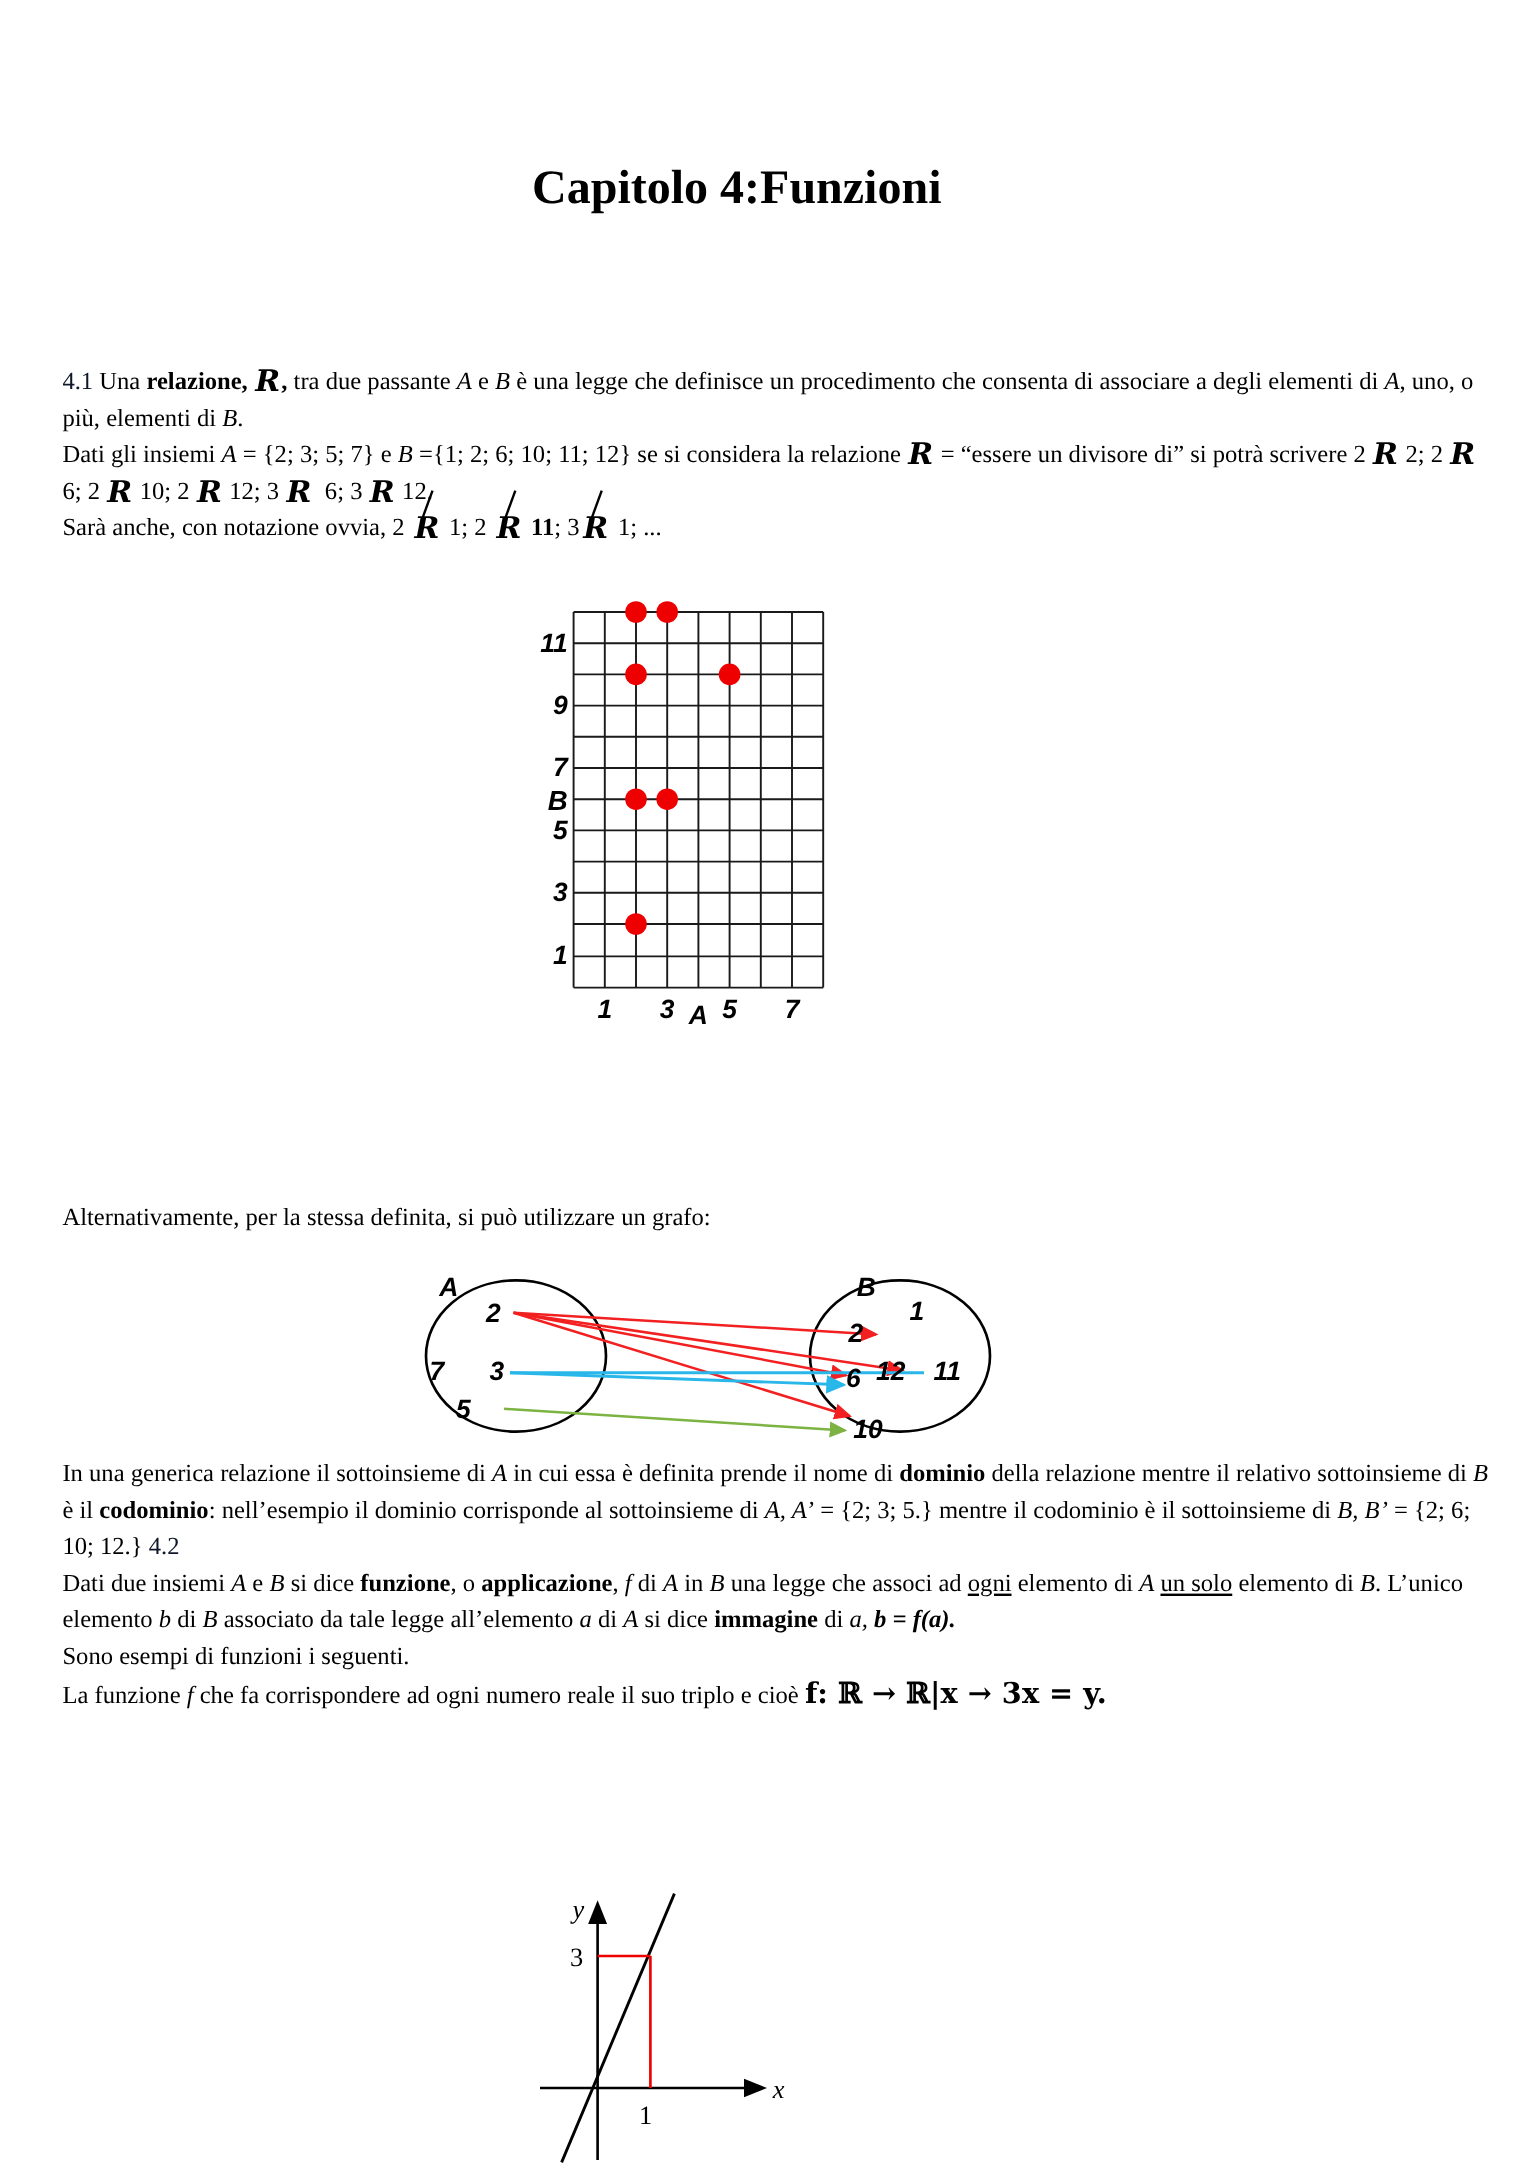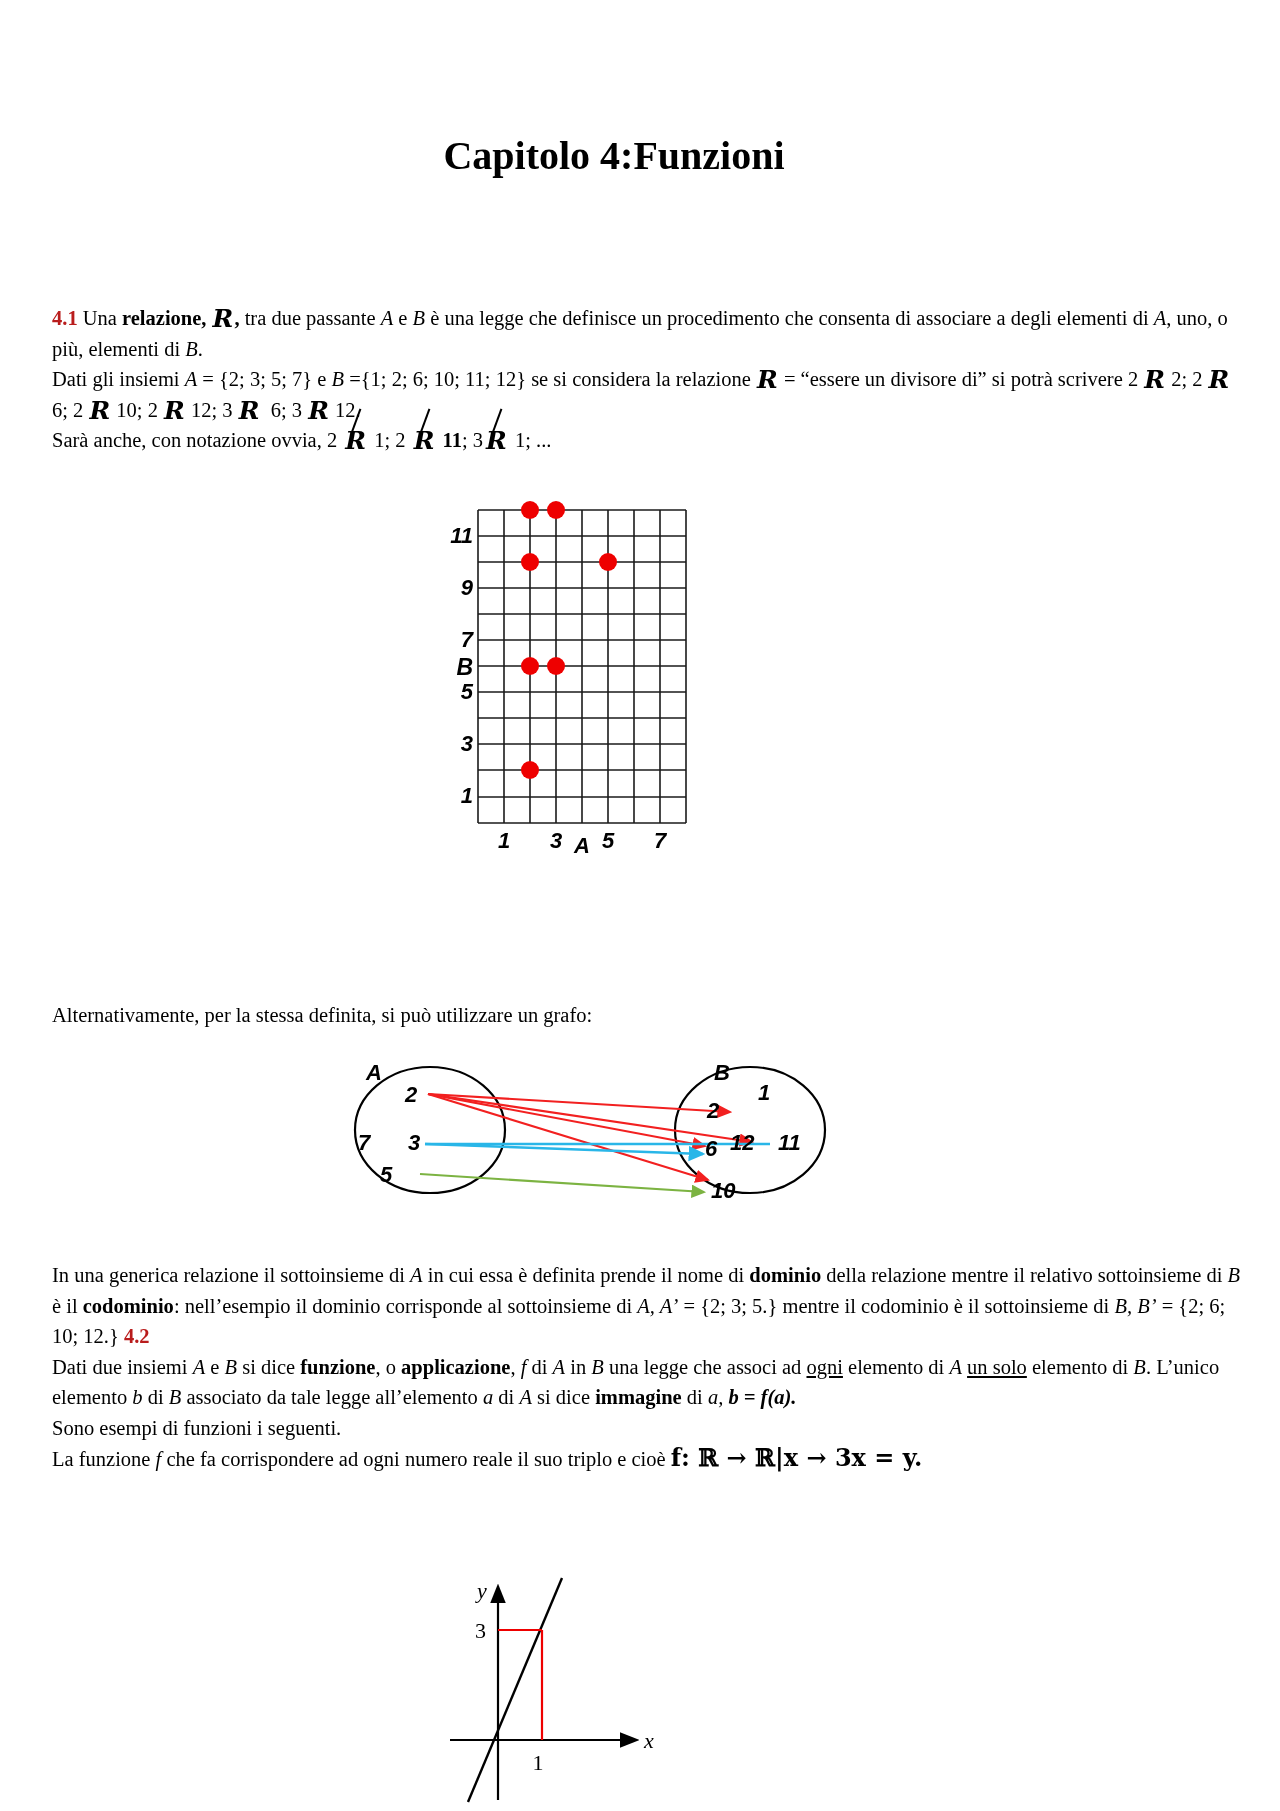--- a/index.html
+++ b/index.html
@@ -38,22 +38,22 @@
     width: 1190px;
     font-size: 20.5px;
     line-height: 30.5px;
     text-align: left;
   }
   .para {
     margin: 0;
     padding: 0;
   }
   .num-red {
-    color: #b91c1c;
-    font-weight: bold;
+    color: #0f172a;
+    font-weight: normal;
   }
   b, .b { font-weight: bold; }
   i, .i { font-style: italic; }
   u, .u { text-decoration: underline; }
   .scriptR {
     font-family: "DejaVu Serif", serif;
     font-weight: bold;
     font-style: italic;
     font-size: 25px;
     line-height: 0;
@@ -243,21 +243,21 @@
         <text x="407" y="68">2</text>
         <text x="458" y="50">1</text>
         <text x="430" y="100">12</text>
         <text x="478" y="100">11</text>
         <text x="405" y="106">6</text>
         <text x="411" y="148">10</text>
       </g>
     </svg>
   </div>
 
-  <div class="body-text" style="top:1213px;margin-top:47px;">
+  <div class="body-text" style="top:1213px;">
     <p class="para">
       <span>In una generica relazione il sottoinsieme di </span><i>A</i><span> in cui essa è definita prende il nome di </span><b>dominio</b><span> della relazione mentre il relativo sottoinsieme di </span><i>B</i><span> è il </span><b>codominio</b><span>: nell’esempio il dominio corrisponde al sottoinsieme di </span><i>A, A’</i><span> = {2; 3; 5.} mentre il codominio è il sottoinsieme di </span><i>B, B’</i><span> = {2; 6; 10; 12.} </span><span class="num-red">4.2</span>
     </p>
 
     <p class="para">
       <span>Dati due insiemi </span><i>A</i><span> e </span><i>B</i><span> si dice </span><b>funzione</b><span>, o </span><b>applicazione</b><span>, </span><i>f</i><span> di </span><i>A</i><span> in </span><i>B</i><span> una legge che associ ad </span><u>ogni</u><span> elemento di </span><i>A</i> <u>un solo</u><span> elemento di </span><i>B</i><span>. L’unico elemento </span><i>b</i><span> di </span><i>B</i><span> associato da tale legge all’elemento </span><i>a</i><span> di </span><i>A</i><span> si dice </span><b>immagine</b><span> di </span><i>a, </i><b><i>b = f(a).</i></b>
     </p>
 
     <p class="para">Sono esempi di funzioni i seguenti.</p>
 

